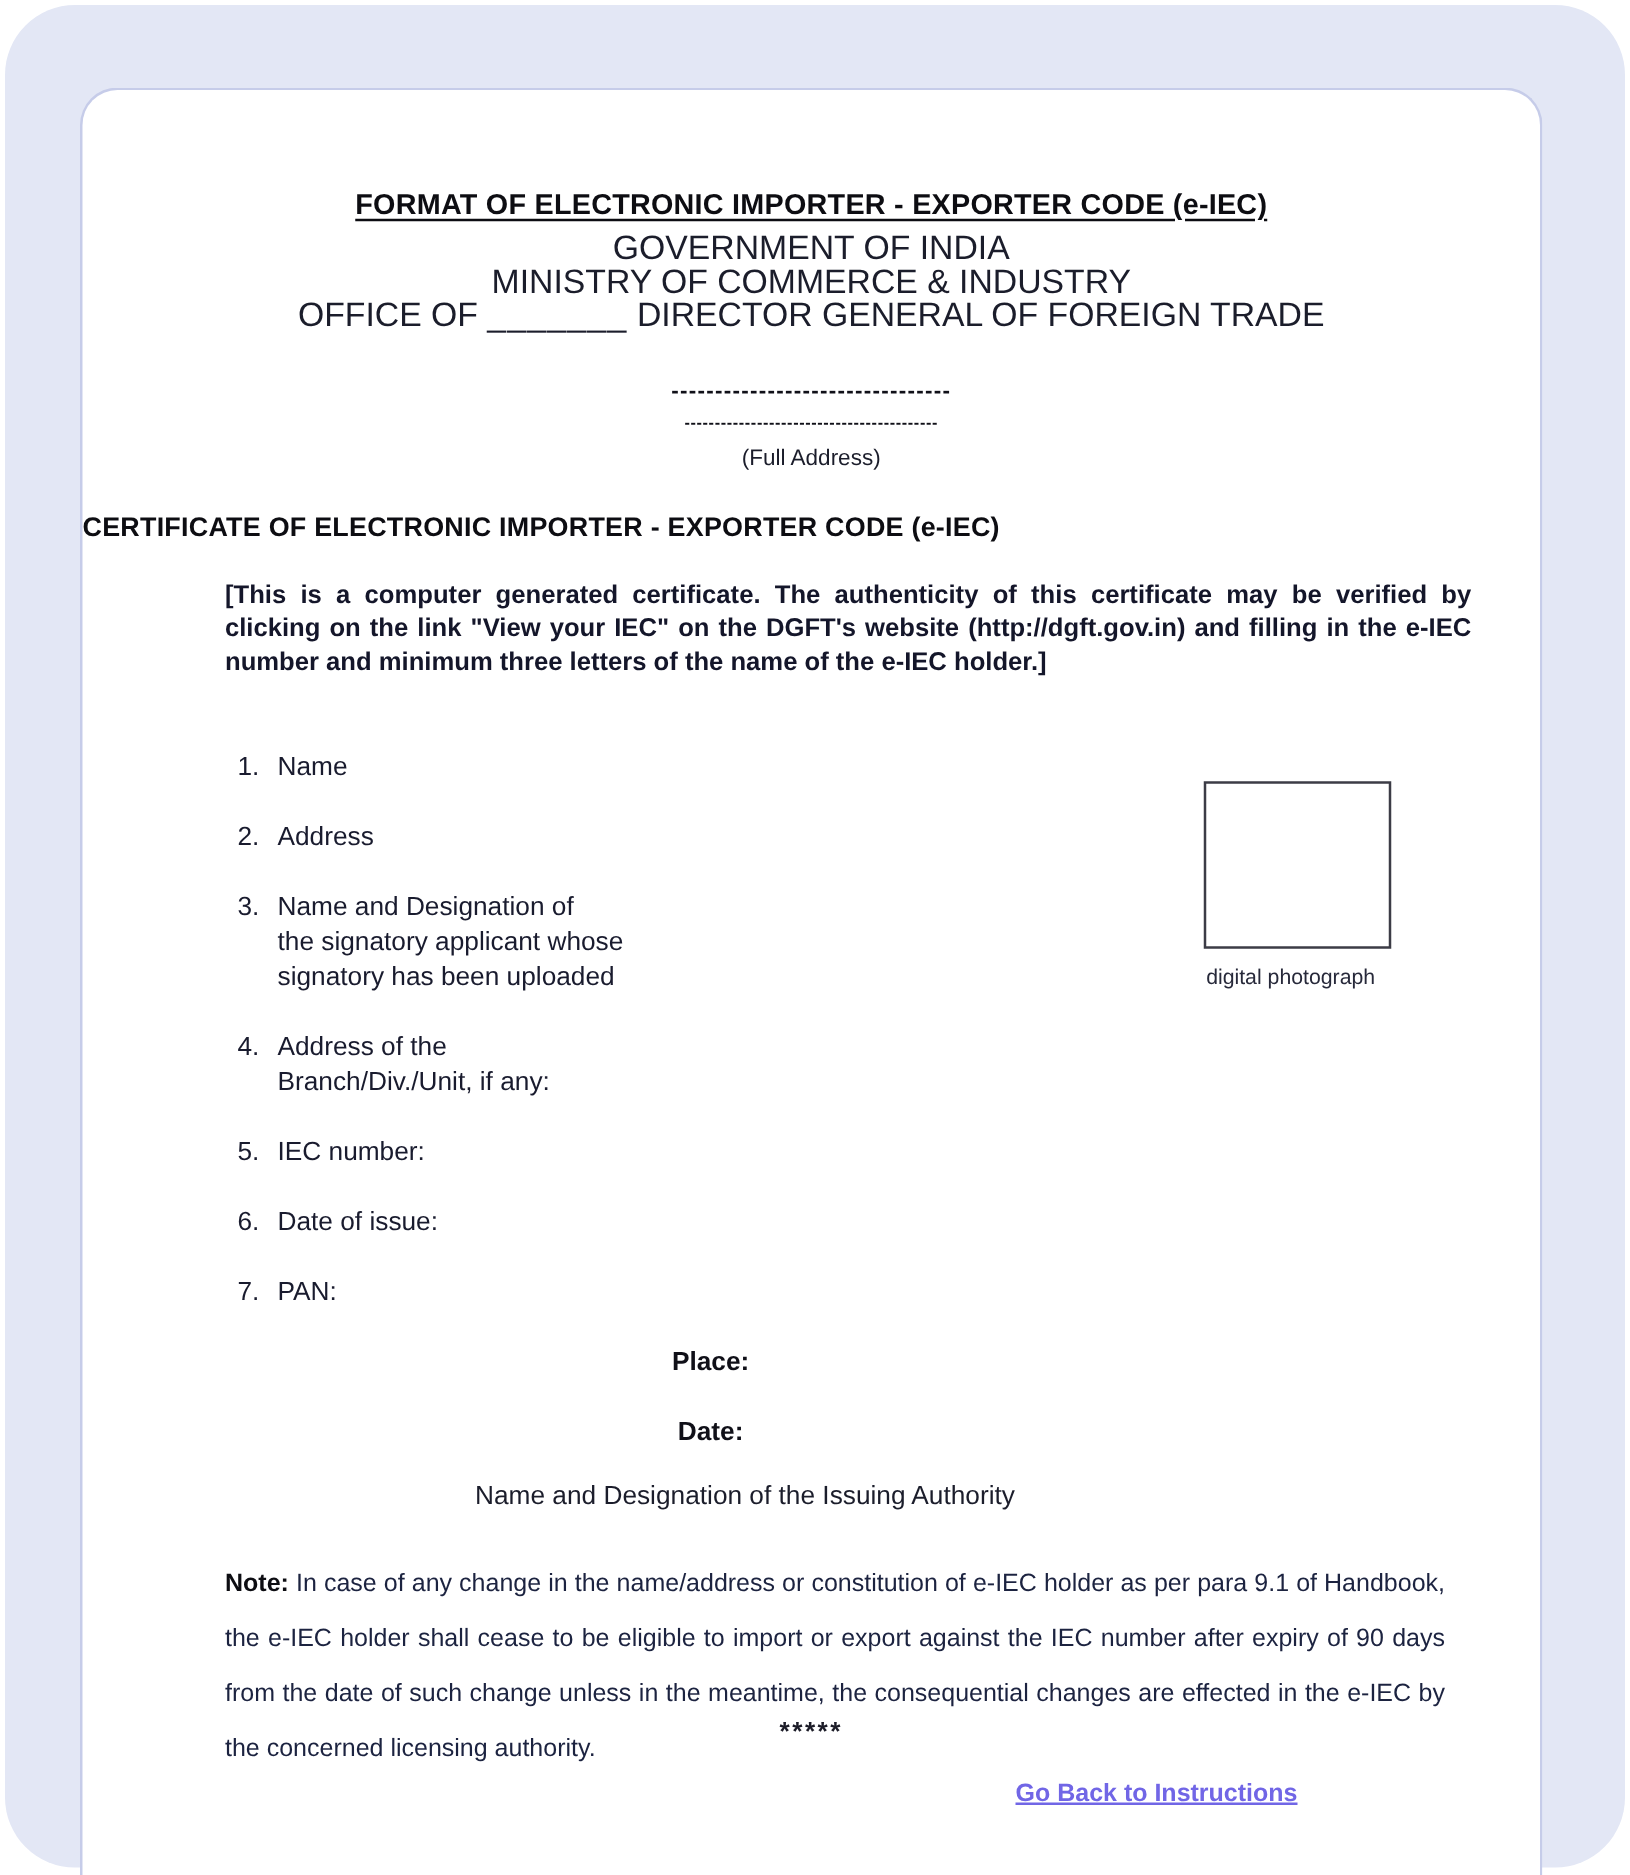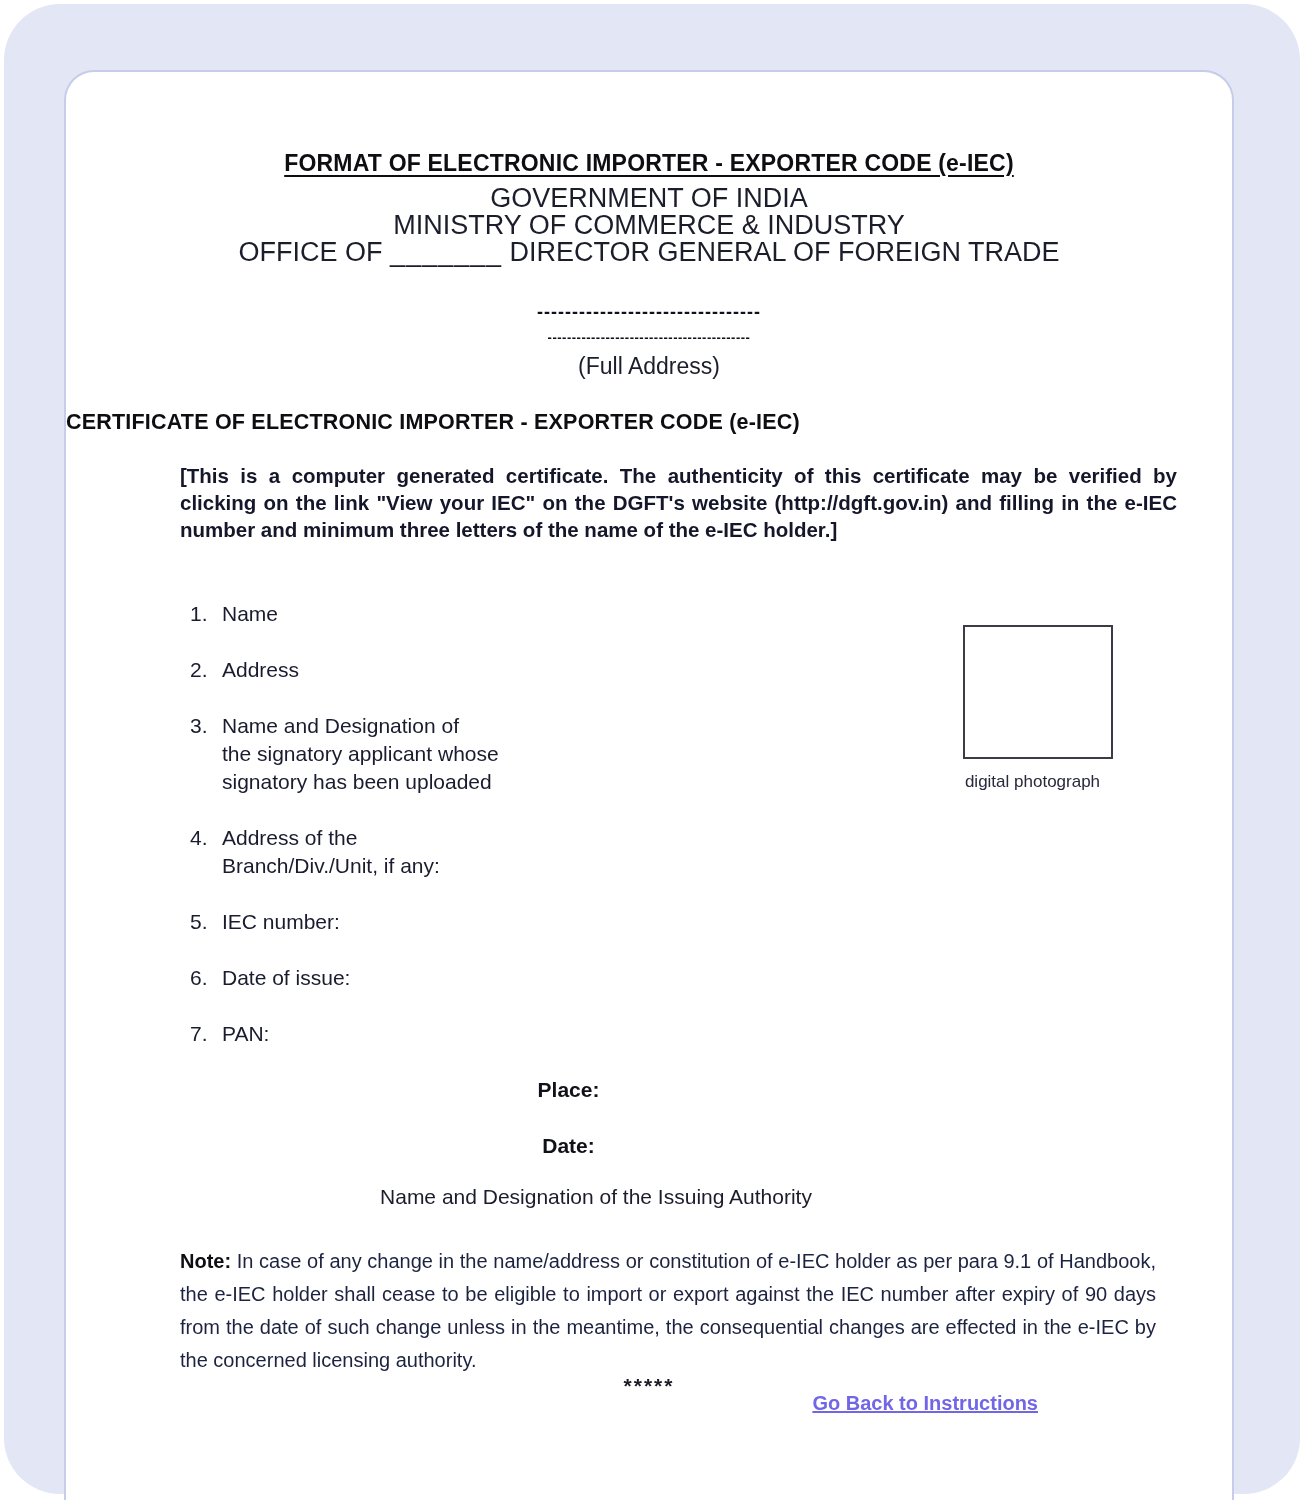--- a/index.html
+++ b/index.html
@@ -43,21 +43,21 @@
     text-decoration:underline;text-underline-offset:4px;
     letter-spacing:.2px;margin-bottom:8px;
   }
   .hline{font-size:27px;line-height:27px;color:#1b1d2b;}
   .blank{letter-spacing:1px;}
 
   
   .dashes{top:230px;text-align:center;}
   .dash1{font-size:18px;font-weight:bold;letter-spacing:1px;line-height:20px;margin-bottom:8px;color:#101018;}
   .dash2{font-size:13px;font-weight:bold;letter-spacing:.5px;line-height:15px;margin-bottom:8px;color:#101018;}
-  .full-address{font-size:23px;line-height:26px;color:#1b1d2b;}
+  .full-address{font-size:18px;line-height:26px;color:#1b1d2b;}
 
   
   .cert-title{top:338px;text-align:left;font-size:21.5px;font-weight:bold;color:var(--heading);letter-spacing:.2px;}
 
   
   .disclaimer{
     top:390px;padding:0 55px 0 114px;
     font-size:20.5px;font-weight:bold;
     line-height:27px;text-align:justify;color:#14162a;
   }
@@ -70,25 +70,25 @@
 
   
   .photo-wrap{position:absolute;left:897px;top:553px;width:139px;text-align:center;}
   .photo-box{width:150px;height:134px;border:2px solid var(--photo_border);background:#fff;}
   .photo-label{margin-top:13px;font-size:17px;color:#27293a;}
 
   
   .issuing{top:1113px;text-align:center;padding-right:106px;font-size:21px;color:#1b1d2b;}
   .note{
     top:1173px;padding:0 76px 0 114px;
-    font-size:20px;line-height:33px;text-align:justify;color:#1c2340;
+    font-size:20px;line-height:44px;text-align:justify;color:#1c2340;
   }
   .note b{color:#0d0d12;}
   .stars{top:1302px;text-align:center;font-size:21px;font-weight:bold;letter-spacing:2px;color:#1c1c28;}
-  .link-row{top:1320px;text-align:right;padding-right:194px;}
+  .link-row{top:1352px;text-align:right;padding-right:194px;}
   .back-link{
     font-size:20px;font-weight:bold;color:var(--link);
     text-decoration:underline;cursor:pointer;
   }
 </style>
 </head>
 <body>
 
 <div class="bg-rounded"></div>
 

